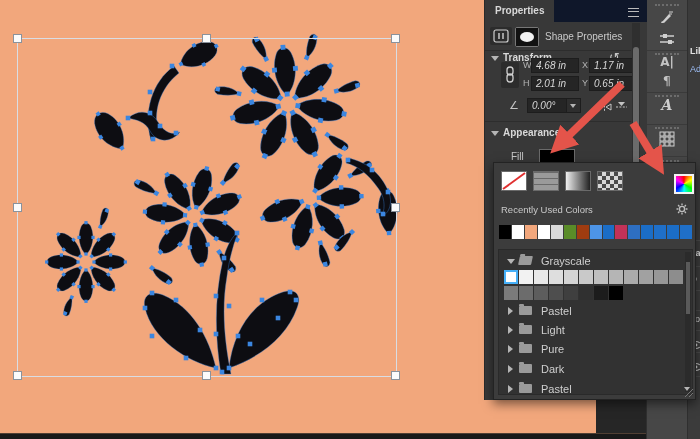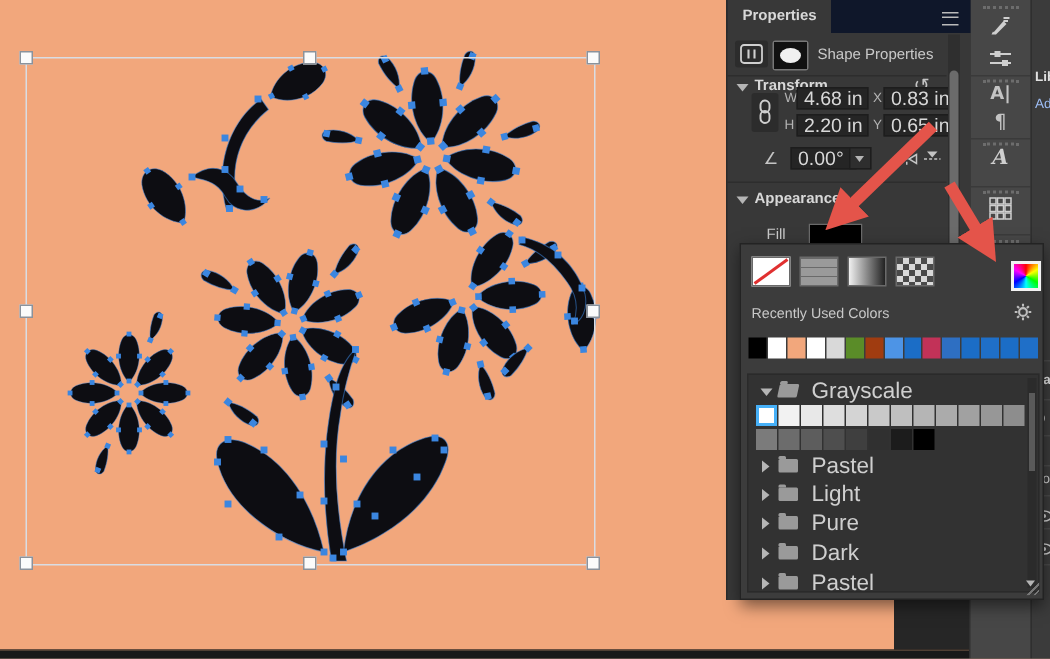--- a/index.html
+++ b/index.html
@@ -19,38 +19,38 @@
   #tab-properties{position:absolute;left:0;top:0;height:22px;padding:0 10px;background:#383838;color:#d8d8d8;font-size:10px;font-weight:bold;line-height:22px;}
   .menu-lines{position:absolute;right:8px;top:8px;width:11px;height:7px;border-top:1px solid #bbb;border-bottom:1px solid #bbb;}
   .menu-lines:before{content:"";position:absolute;left:0;top:2px;width:11px;height:1px;background:#bbb;}
   .icon-tile{position:absolute;width:22px;height:18px;background:#2c2c2c;border-radius:2px;}
   .prop-label{position:absolute;color:#c9c9c9;font-size:10px;}
   .sec-title{position:absolute;color:#d8d8d8;font-size:10px;font-weight:bold;}
   .chev{position:absolute;width:0;height:0;}
   .chev.down{border-left:4px solid transparent;border-right:4px solid transparent;border-top:5px solid #b5b5b5;}
   .chev.right{border-top:4px solid transparent;border-bottom:4px solid transparent;border-left:5px solid #b5b5b5;}
   .divider{position:absolute;left:0;width:146px;height:1px;background:#2d2d2d;}
-  .field{position:absolute;height:13px;background:#252525;border:1px solid #1d1d1d;color:#d8d8d8;font-size:13px;line-height:13px;padding-left:4px;}
+  .field{position:absolute;height:13px;background:#252525;border:1px solid #1d1d1d;color:#d8d8d8;font-size:10px;line-height:13px;padding-left:4px;font-style:italic;}
   .flabel{position:absolute;color:#b3b3b3;font-size:9px;}
   .glyph{font-family:"DejaVu Sans",sans-serif;color:#c4c4c4;}
   #pscroll{position:absolute;left:147px;top:23px;width:8px;height:377px;background:#2f2f2f;}
   #pscroll .thumb{position:absolute;left:1px;top:24px;width:6px;height:118px;background:#6b6b6b;border-radius:3px;}
   
   #popup{position:absolute;left:493px;top:162px;width:203px;height:238px;background:#3c3c3c;border:1px solid #232323;box-shadow:0 4px 10px rgba(0,0,0,.5);z-index:30;box-sizing:border-box;}
   .fillbtn{position:absolute;width:26px;height:20px;border:1px solid #6a6a6a;box-sizing:border-box;}
   #rainbow{position:absolute;left:180px;top:11px;width:16px;height:16px;border:2px solid #f2f2f2;
     background:conic-gradient(#f00,#ff0,#0f0,#0ff,#00f,#f0f,#f00);}
   .ru-label{position:absolute;color:#c9c9c9;font-size:9.5px;}
   .swrow{position:absolute;display:flex;gap:1px;}
   .swrow .sw{flex:1;height:14px;}
   .gswrow{position:absolute;display:flex;gap:1px;}
   .gswrow .sw{width:14px;height:14px;flex:none;}
   .sw.sel{box-shadow:0 0 0 2px #46b0f8 inset;}
   #grouplist{position:absolute;left:4px;top:86px;width:195px;height:146px;background:#323232;border:1px solid #2a2a2a;box-sizing:border-box;overflow:hidden;}
-  .grow{position:absolute;left:0;width:180px;height:18px;color:#cfcfcf;font-size:15px;line-height:18px;}
+  .grow{position:absolute;left:0;width:180px;height:18px;color:#cfcfcf;font-size:11px;line-height:18px;}
   .grow .gname{position:absolute;left:42px;top:0;}
   .folder{position:absolute;left:20px;top:4px;width:13px;height:9px;background:#9a9a9a;border-radius:1px;}
   .folder:before{content:"";position:absolute;left:0;top:-2px;width:5px;height:2px;background:#9a9a9a;border-radius:1px 1px 0 0;}
   .folder.open{transform:skewX(-12deg);}
   #glscroll{position:absolute;right:1px;top:2px;width:6px;height:140px;background:#2b2b2b;}
   #glscroll .thumb{position:absolute;left:1px;top:10px;width:4px;height:52px;background:#5a5a5a;}
   #resize-grip{position:absolute;right:2px;bottom:2px;width:10px;height:10px;
      background:repeating-linear-gradient(135deg,transparent 0 2px,#777 2px 3px);
      clip-path:polygon(100% 0,100% 100%,0 100%);}
   
@@ -322,24 +322,24 @@
           <g fill="none" stroke="#cfcfcf" stroke-width="1.3">
             <rect x="6" y="5" width="6" height="8" rx="3"></rect>
             <rect x="6" y="12" width="6" height="8" rx="3"></rect>
           </g>
         </svg>
     </div>
 
     <div class="flabel" style="left:38px;top:60px;">W</div>
     <div class="field" style="left:46px;top:58px;width:42px;">4.68 in</div>
     <div class="flabel" style="left:97px;top:60px;">X</div>
-    <div class="field" style="left:104px;top:58px;width:42px;">0.83 in</div>
+    <div class="field" style="left:104px;top:58px;width:42px;">1.17 in</div>
 
     <div class="flabel" style="left:38px;top:78px;">H</div>
-    <div class="field" style="left:46px;top:76px;width:42px;">2.20 in</div>
+    <div class="field" style="left:46px;top:76px;width:42px;">2.01 in</div>
     <div class="flabel" style="left:97px;top:78px;">Y</div>
     <div class="field" style="left:104px;top:76px;width:42px;">0.65 in</div>
 
     <div class="flabel glyph" style="left:24px;top:99px;font-size:11px;">∠</div>
     <div class="field" style="left:42px;top:98px;width:38px;">0.00°</div>
     <div style="position:absolute;left:81px;top:98px;width:15px;height:15px;background:#2e2e2e;border:1px solid #1d1d1d;box-sizing:border-box;">
       <div class="chev down" style="left:3px;top:5px;border-left-width:3.5px;border-right-width:3.5px;border-top-width:4px;"></div>
     </div>
     <div style="position:absolute;left:112px;top:99px;">
       <svg width="15" height="12" viewBox="0 0 15 12">

